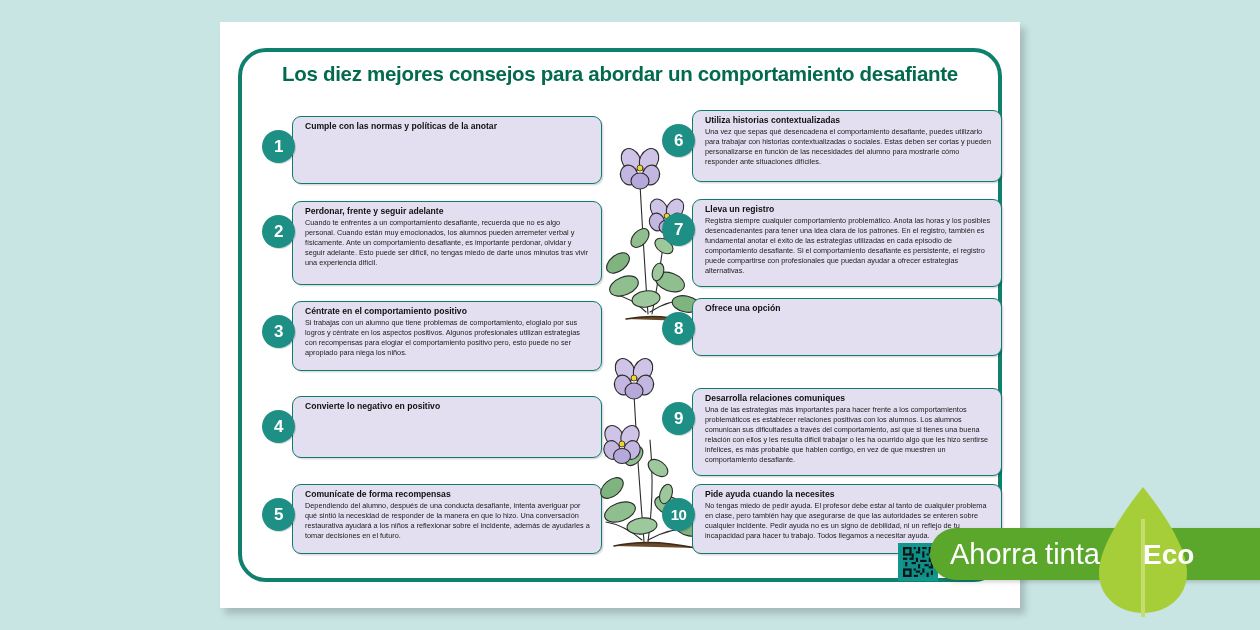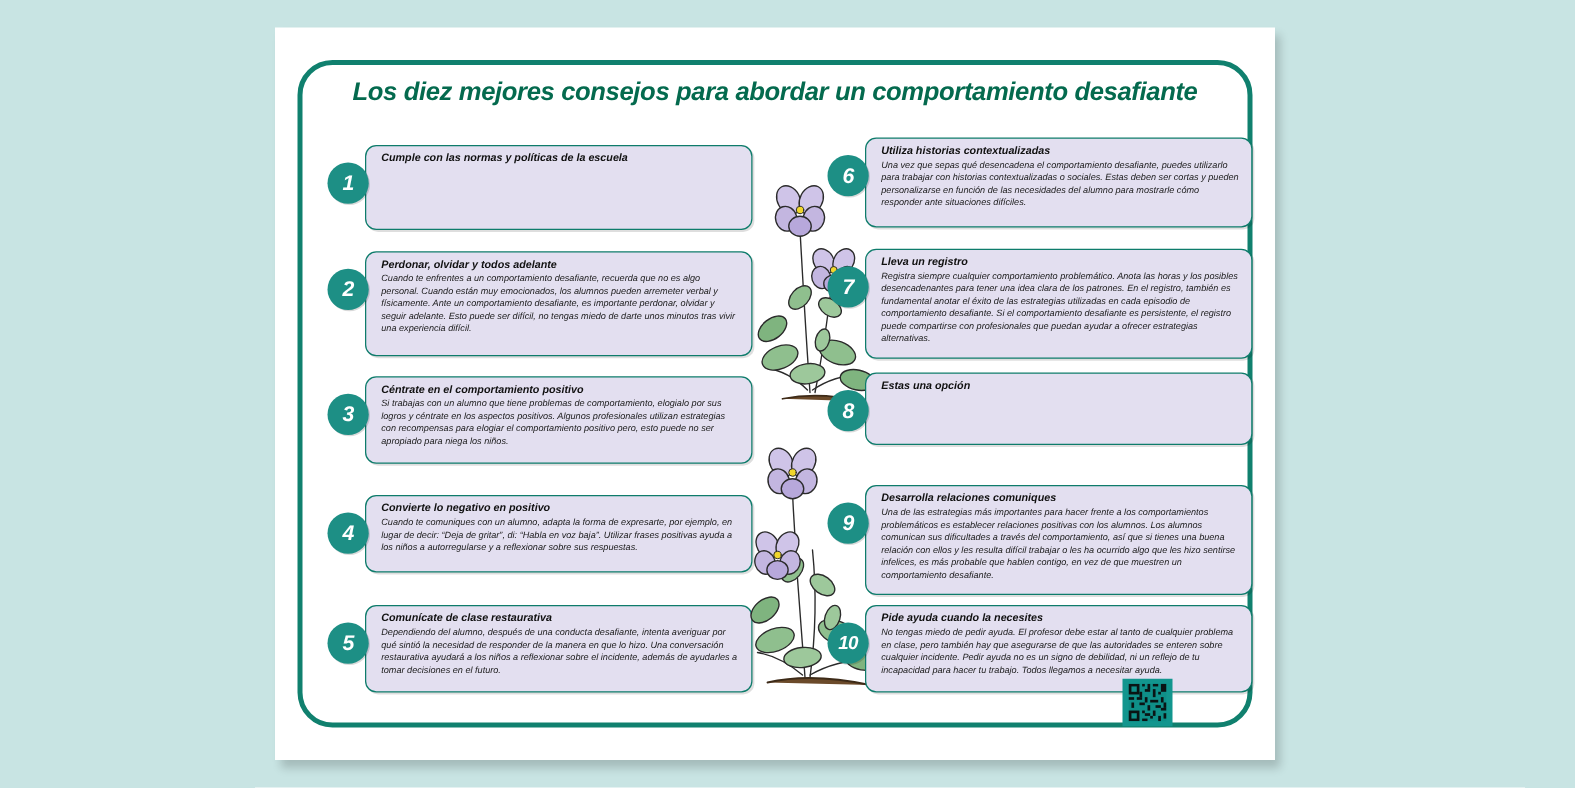--- a/index.html
+++ b/index.html
@@ -1,21 +1,21 @@
 <!DOCTYPE html>
 <html><head>
 <meta charset="utf-8">
 <style>
   html,body{margin:0;padding:0;}
   body{
     width:1260px;height:630px;overflow:hidden;
     background:#c8e4e3;
     font-family:"Liberation Sans", sans-serif;
   }
-  #stage{position:relative;width:1260px;height:534px;font-style:italic;}
+  #stage{position:relative;width:1260px;height:534px;}
 
   
   .sheet{
     position:absolute;left:220px;top:22px;width:800px;height:586px;
     background:#ffffff;
     box-shadow:5px 6px 7px rgba(0,0,0,0.18);
   }
   .sheet-border{
     position:absolute;left:238px;top:48px;width:764px;height:534px;
     border:4px solid #10806e;
@@ -126,52 +126,51 @@
 <div id="stage">
 
   <div class="sheet"></div>
   <div class="sheet-border"></div>
 
   <div class="title">Los diez mejores consejos para abordar un comportamiento desafiante</div>
 
   <div class="tip col-l" style="top:116px;height:68px;">
     <div class="badge">1</div>
     <div class="card">
-      <h3>Cumple con las normas y políticas de la escuela</h3>
+      <h3>Cumple con las normas y políticas de la anotar</h3>
     </div>
   </div>
 
   <div class="tip col-l" style="top:201px;height:84px;">
     <div class="badge">2</div>
     <div class="card">
-      <h3>Perdonar, olvidar y todos adelante</h3>
+      <h3>Perdonar, frente y seguir adelante</h3>
       <p>Cuando te enfrentes a un comportamiento desafiante, recuerda que no es algo personal. Cuando están muy emocionados, los alumnos pueden arremeter verbal y físicamente. Ante un comportamiento desafiante, es importante perdonar, olvidar y seguir adelante. Esto puede ser difícil, no tengas miedo de darte unos minutos tras vivir una experiencia difícil.</p>
     </div>
   </div>
 
   <div class="tip col-l" style="top:301px;height:70px;">
     <div class="badge">3</div>
     <div class="card">
       <h3>Céntrate en el comportamiento positivo</h3>
       <p>Si trabajas con un alumno que tiene problemas de comportamiento, elogialo por sus logros y céntrate en los aspectos positivos. Algunos profesionales utilizan estrategias con recompensas para elogiar el comportamiento positivo pero, esto puede no ser apropiado para niega los niños.</p>
     </div>
   </div>
 
   <div class="tip col-l" style="top:396px;height:62px;">
     <div class="badge">4</div>
     <div class="card">
       <h3>Convierte lo negativo en positivo</h3>
-      <p>Cuando te comuniques con un alumno, adapta la forma de expresarte, por ejemplo, en lugar de decir: “Deja de gritar”, di: “Habla en voz baja”. Utilizar frases positivas ayuda a los niños a autorregularse y a reflexionar sobre sus respuestas.</p>
     </div>
   </div>
 
   <div class="tip col-l" style="top:484px;height:70px;">
     <div class="badge">5</div>
     <div class="card">
-      <h3>Comunícate de clase restaurativa</h3>
+      <h3>Comunícate de forma recompensas</h3>
       <p>Dependiendo del alumno, después de una conducta desafiante, intenta averiguar por qué sintió la necesidad de responder de la manera en que lo hizo. Una conversación restaurativa ayudará a los niños a reflexionar sobre el incidente, además de ayudarles a tomar decisiones en el futuro.</p>
     </div>
   </div>
 
   <svg class="plant" style="left:596px;top:126px;width:112px;height:200px;" viewBox="0 0 112 200">
     <g stroke="#2b2b2b" stroke-width="1.1" stroke-linecap="round" stroke-linejoin="round">
 
       <path d="M52 188 C50 160 48 130 44 58" fill="none"></path>
       <path d="M56 188 C62 158 66 130 70 96" fill="none"></path>
       <path d="M50 186 C40 176 28 170 16 168" fill="none"></path>
@@ -255,21 +254,21 @@
     <div class="badge">7</div>
     <div class="card">
       <h3>Lleva un registro</h3>
       <p>Registra siempre cualquier comportamiento problemático. Anota las horas y los posibles desencadenantes para tener una idea clara de los patrones. En el registro, también es fundamental anotar el éxito de las estrategias utilizadas en cada episodio de comportamiento desafiante. Si el comportamiento desafiante es persistente, el registro puede compartirse con profesionales que puedan ayudar a ofrecer estrategias alternativas.</p>
     </div>
   </div>
 
   <div class="tip col-r" style="top:298px;height:58px;">
     <div class="badge">8</div>
     <div class="card">
-      <h3>Estas una opción</h3>
+      <h3>Ofrece una opción</h3>
     </div>
   </div>
 
   <div class="tip col-r" style="top:388px;height:88px;">
     <div class="badge">9</div>
     <div class="card">
       <h3>Desarrolla relaciones comuniques</h3>
       <p>Una de las estrategias más importantes para hacer frente a los comportamientos problemáticos es establecer relaciones positivas con los alumnos. Los alumnos comunican sus dificultades a través del comportamiento, así que si tienes una buena relación con ellos y les resulta difícil trabajar o les ha ocurrido algo que les hizo sentirse infelices, es más probable que hablen contigo, en vez de que muestren un comportamiento desafiante.</p>
     </div>
   </div>
@@ -313,14 +312,24 @@
         <rect x="9" y="10" width="1" height="2"></rect>
           <rect x="11" y="12" width="1" height="2"></rect>
         <rect x="5" y="13" width="2" height="1"></rect>
           <rect x="8" y="12" width="1" height="1"></rect>
         <rect x="12" y="9" width="2" height="1"></rect>
           <rect x="13" y="11" width="1" height="2"></rect>
       </g>
     </svg>
   </div>
 
+  <div class="eco">
+    <div class="eco-strip"></div>
+    <div class="eco-pill"></div>
+    <svg class="eco-leaf" viewBox="0 0 96 132">
+      <path d="M48 2 C18 40 4 68 4 88 C4 112 24 128 48 128 C72 128 92 112 92 88 C92 68 78 40 48 2 Z" fill="#a6ce39"></path>
+      <rect x="46" y="34" width="4" height="98" fill="#c5dd6e"></rect>
+    </svg>
+    <div class="eco-text">Ahorra tinta</div>
+    <div class="eco-text2">Eco</div>
+  </div>
 
 </div>
 
 </body></html>

